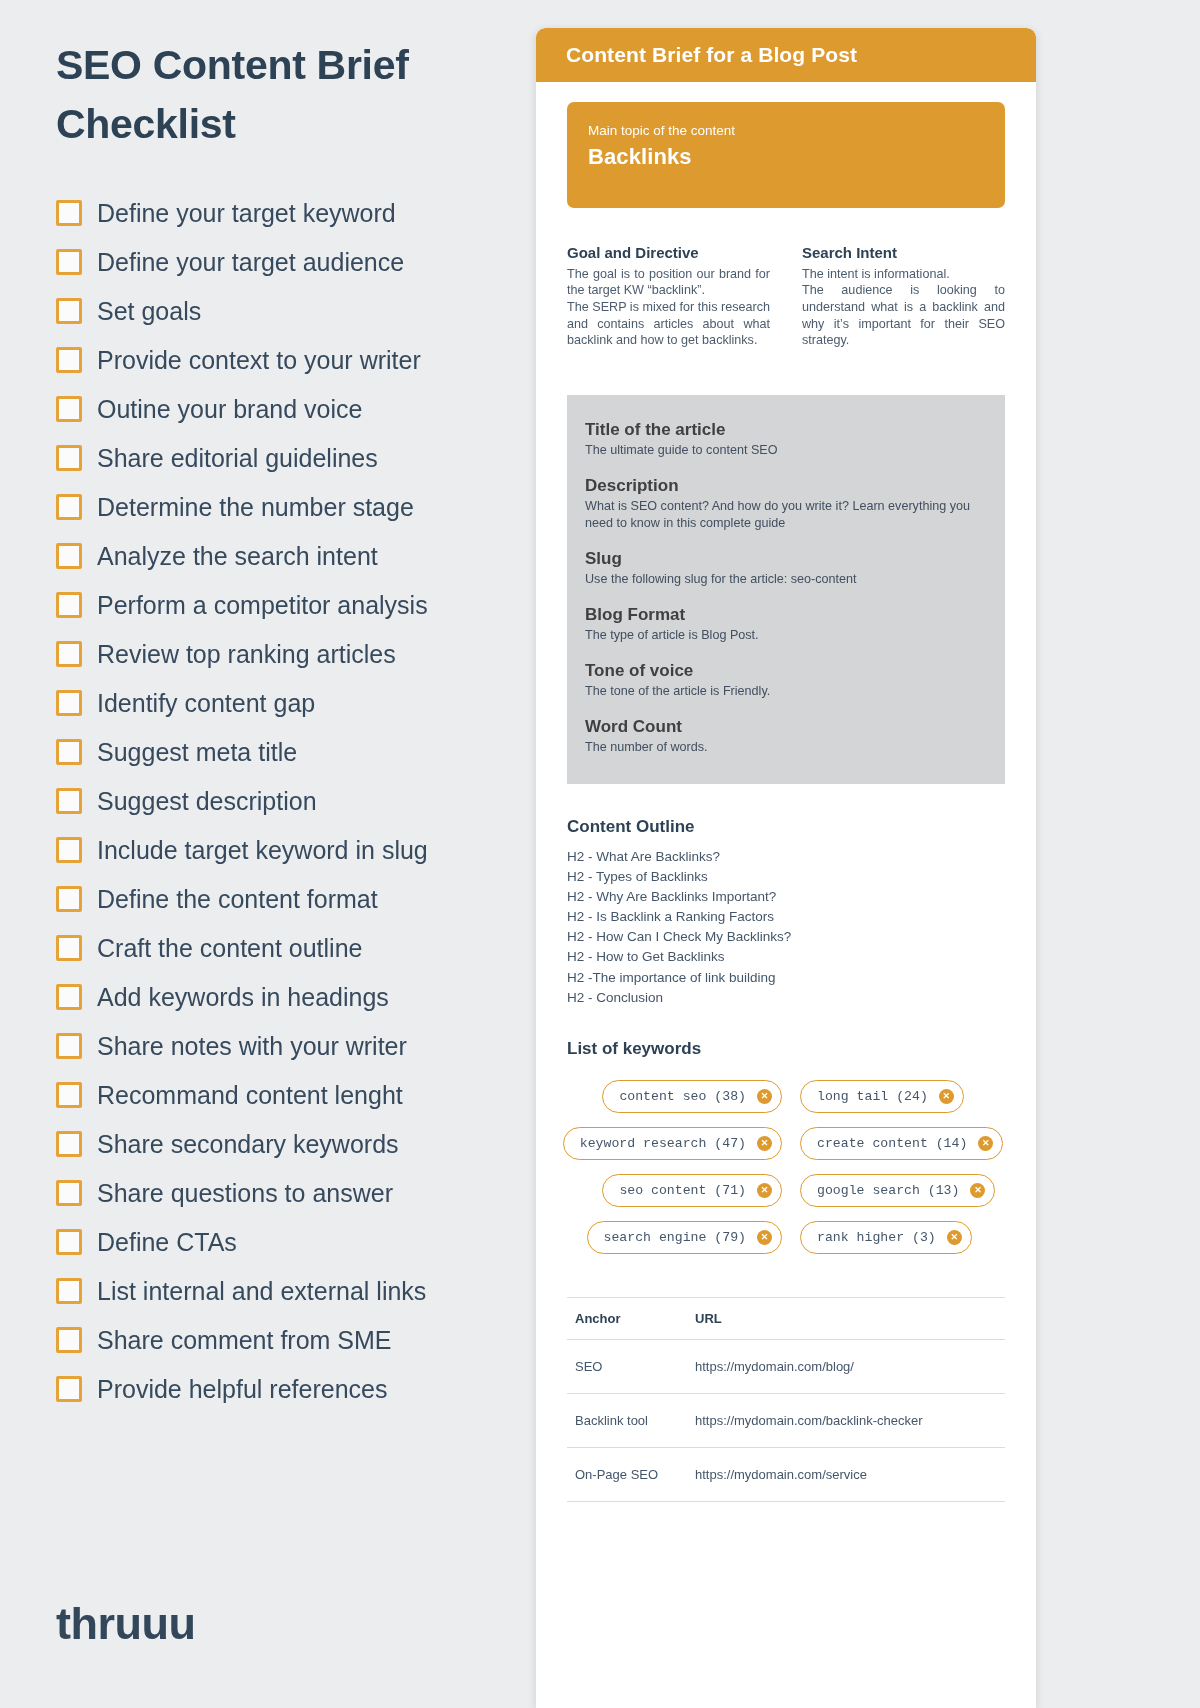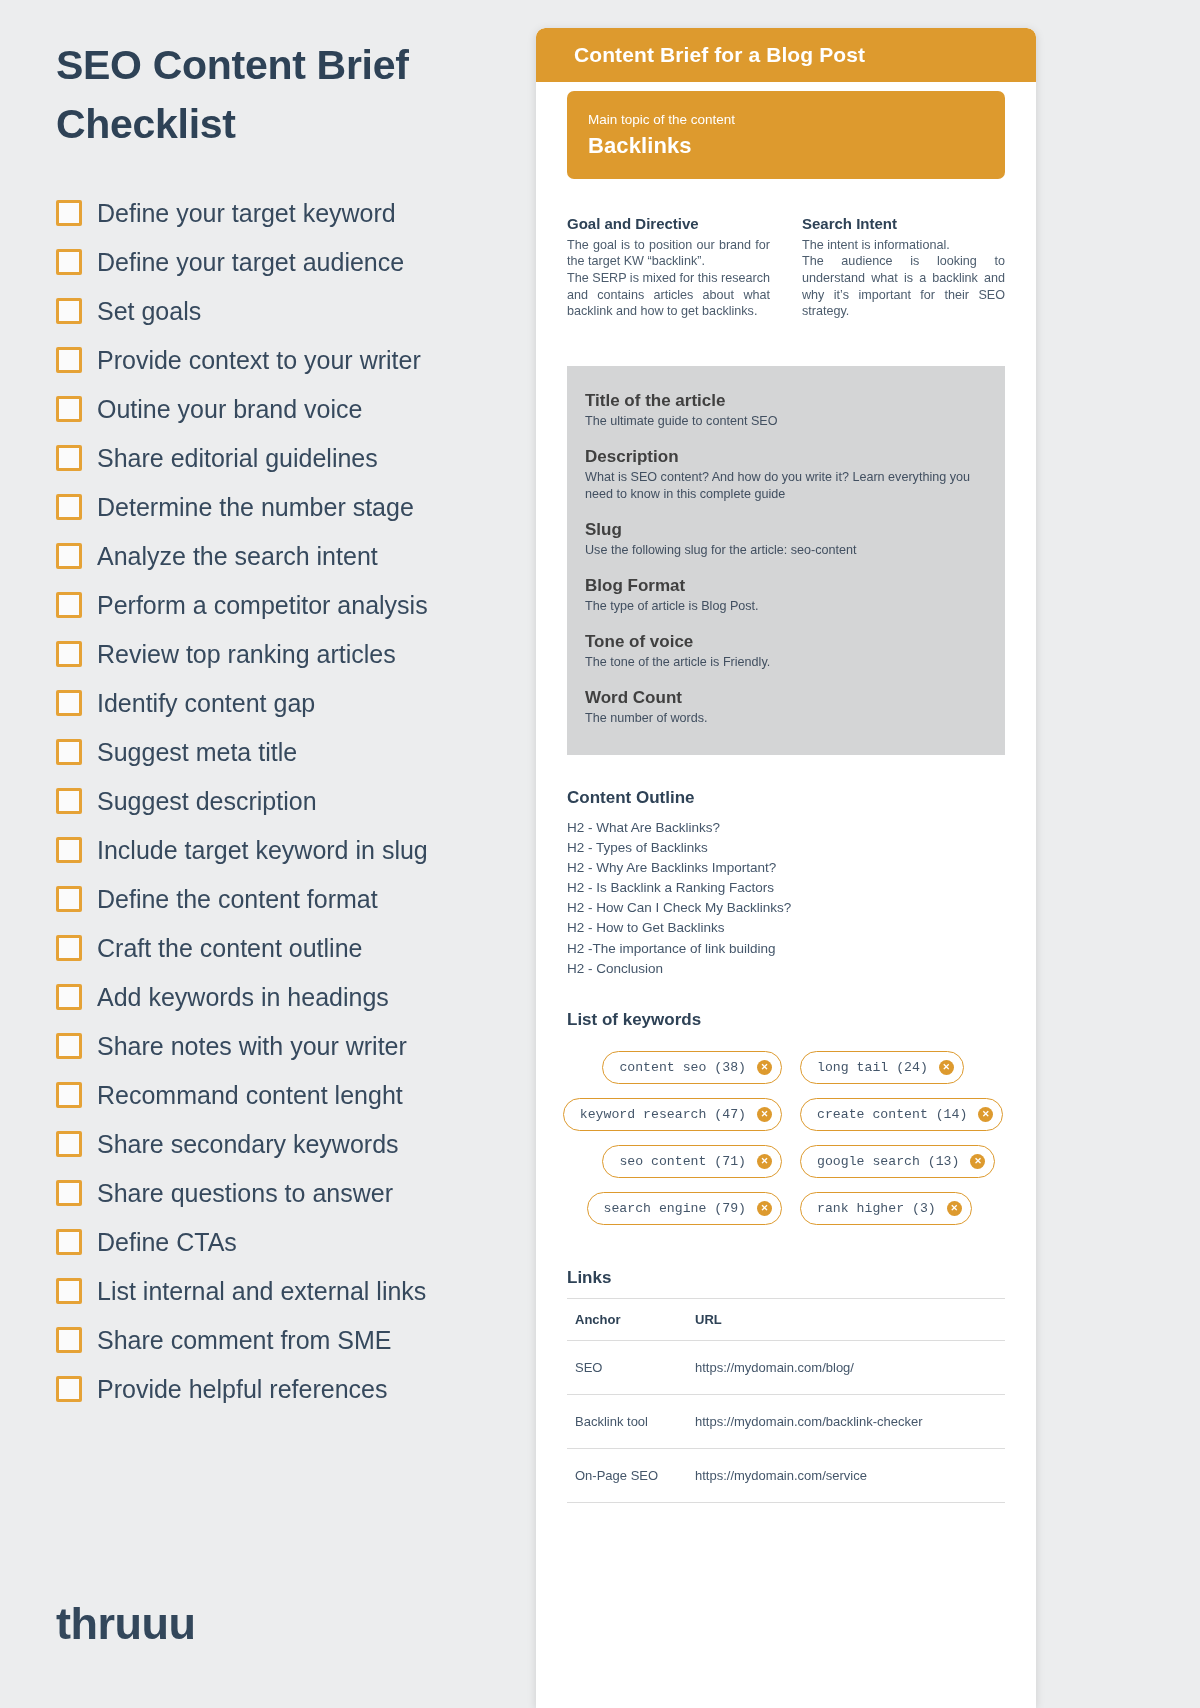--- a/index.html
+++ b/index.html
@@ -79,37 +79,37 @@
     box-shadow: 0 2px 10px rgba(0,0,0,0.13);
     overflow: hidden;
   }
 
   .panel-header {
     background: #dd9a2e;
     height: 54px;
     border-radius: 9px 9px 0 0;
     display: flex;
     align-items: center;
-    padding-left: 38px;
+    padding-left: 30px;
   }
   .panel-header-title {
     color: #ffffff;
     font-size: 21px;
     font-weight: bold;
     letter-spacing: 0.1px;
   }
 
   .panel-body { padding: 0 31px; }
 
   
   .topic-card {
-    margin-top: 9px;
+    margin-top: 20px;
     background: #dd9a2e;
     border-radius: 7px;
-    padding: 20px 21px 20px 21px;
+    padding: 20px 21px 38px 21px;
   }
   .topic-card-label {
     color: #ffffff;
     font-size: 13.5px;
     line-height: 1.3;
     margin-bottom: 4px;
   }
   .topic-card-value {
     color: #ffffff;
     font-size: 22px;
@@ -474,21 +474,20 @@
           <div class="chip-cell right">
             <div class="chip">
               <span class="chip-text">rank higher (3)</span>
               <span class="chip-x">✕</span>
             </div>
           </div>
         </div>
     </div>
 
     <div class="links-block">
-      <div class="block-heading">Links</div>
       <table class="links-table">
         <thead>
             <tr id="links-head">
               <th class="col-anchor">Anchor</th>
               <th>URL</th>
             </tr>
           </thead>
         <tbody id="links-body">
             <tr>
               <td class="col-anchor">SEO</td>

